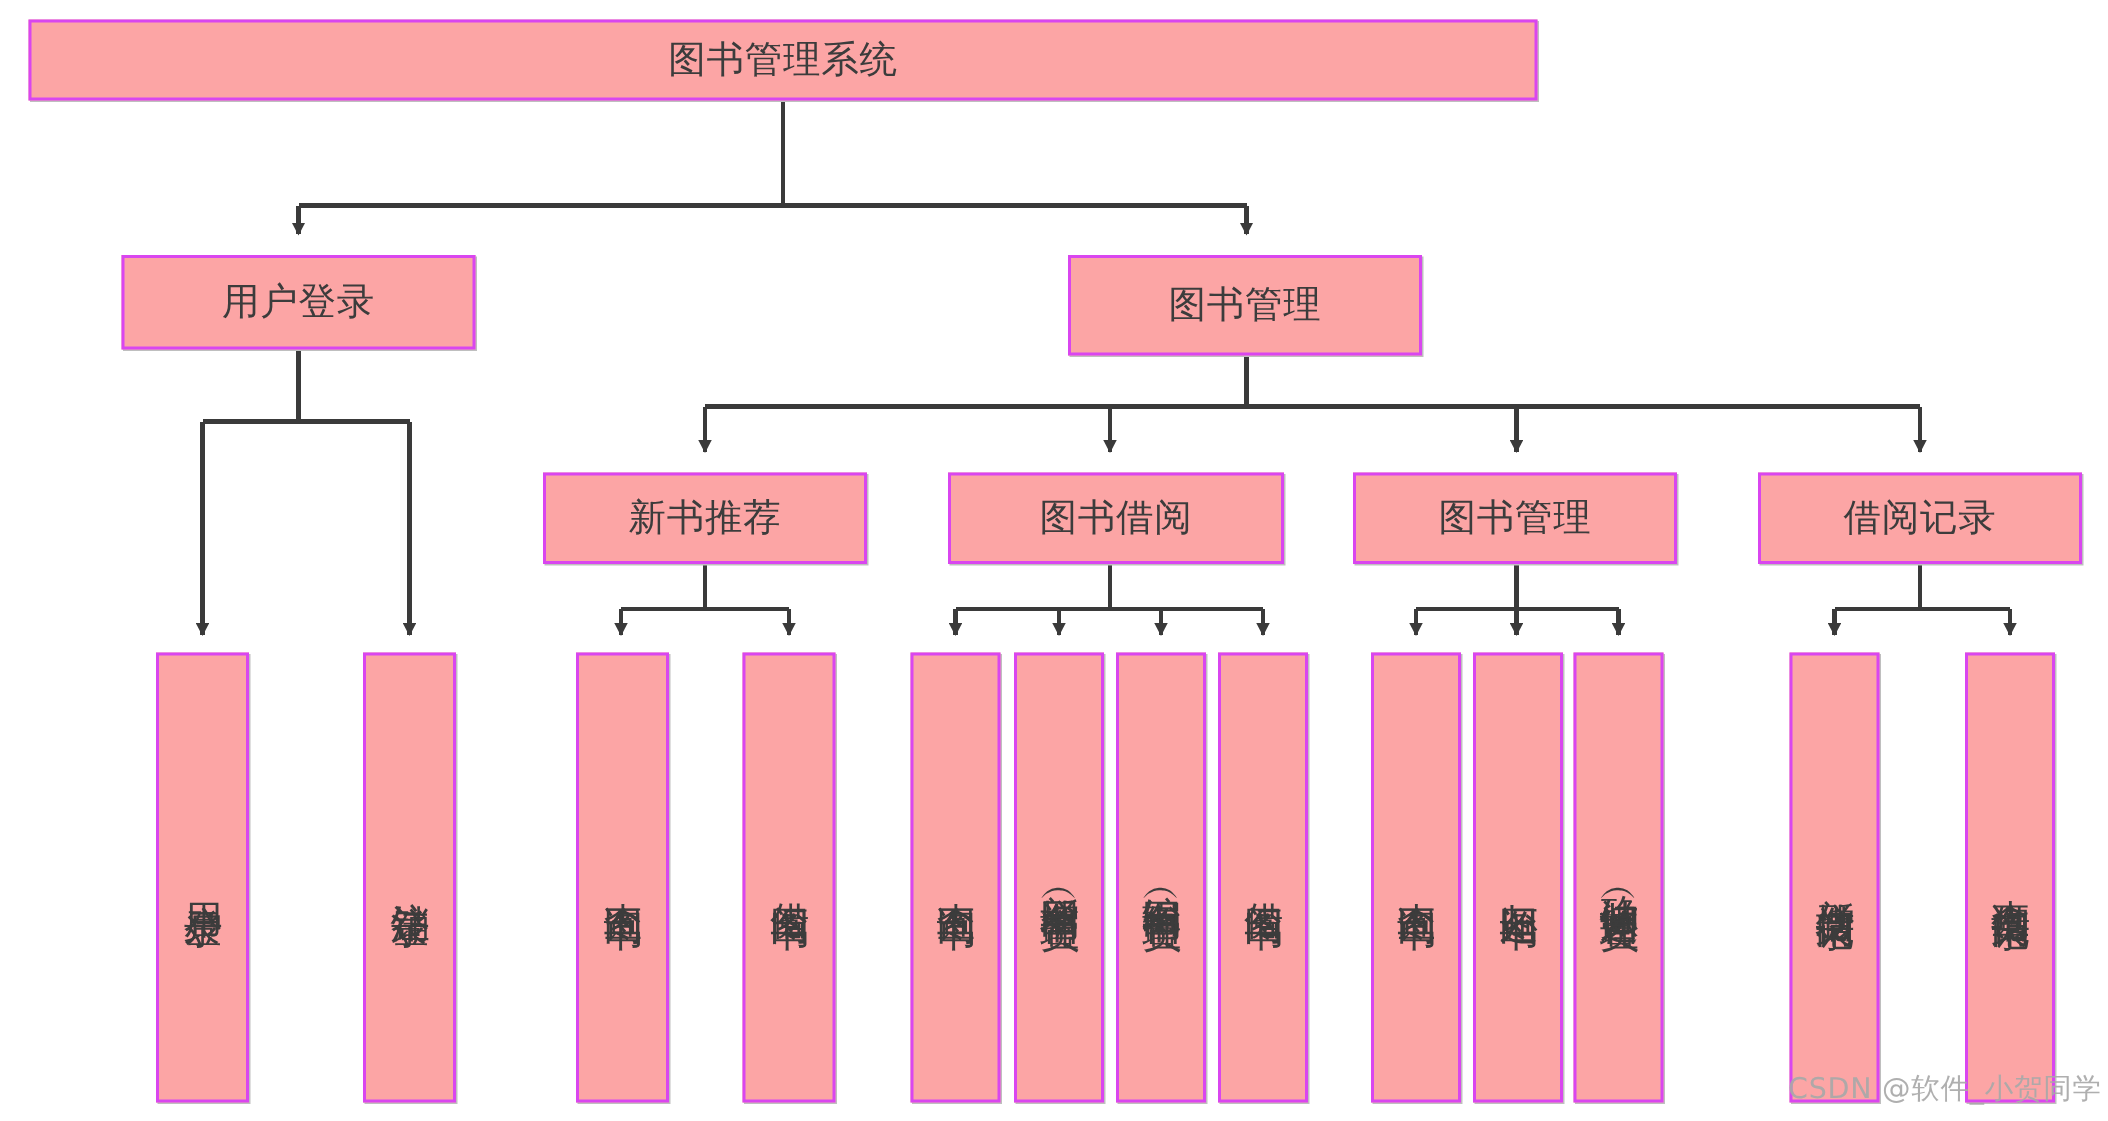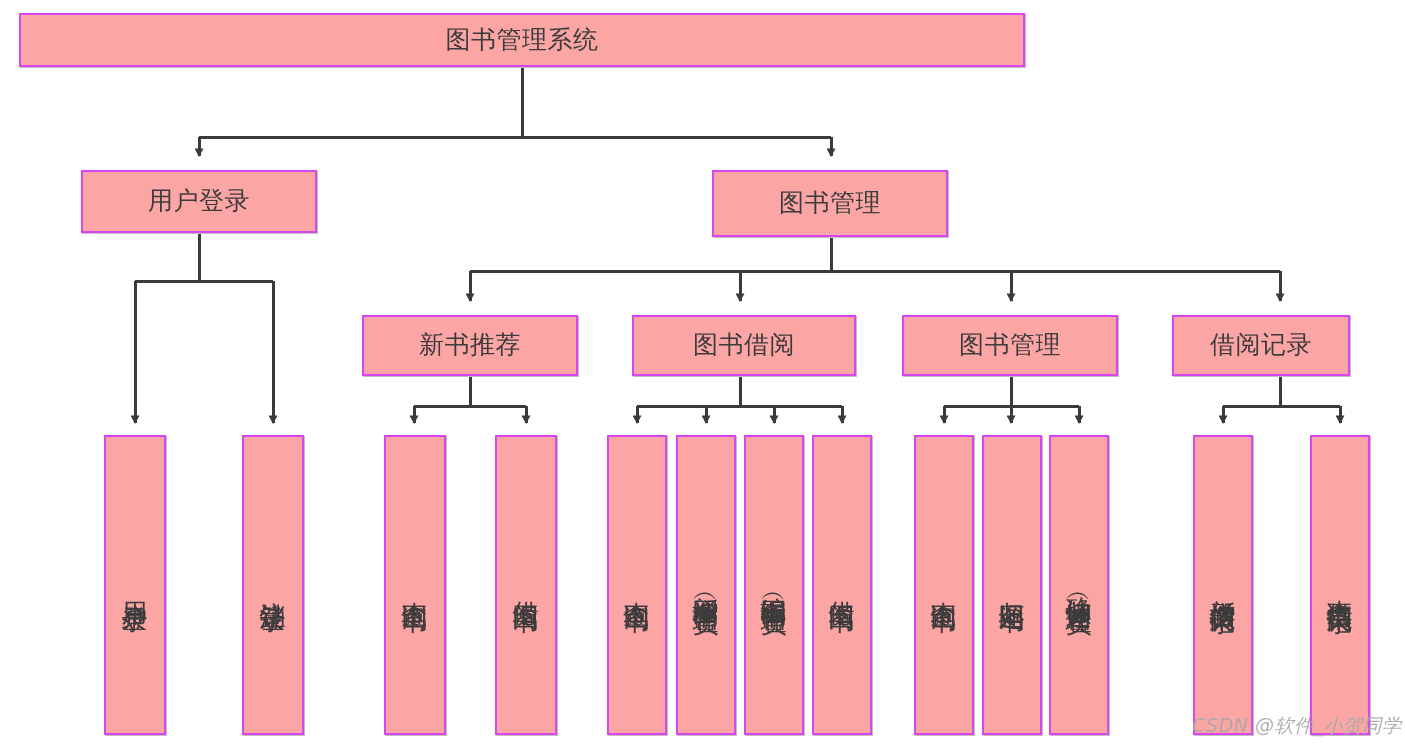--- a/index.html
+++ b/index.html
@@ -144,21 +144,21 @@
   </div>
 
   <div class="node horiz" style="left:632px; top:315px; width:224px; height:61px;">
     <span class="node-label">图书借阅</span>
   </div>
 
   <div class="node horiz" style="left:902px; top:315px; width:216px; height:61px;">
     <span class="node-label">图书管理</span>
   </div>
 
-  <div class="node horiz" style="left:1172px; top:315px; width:178px; height:61px;">
+  <div class="node horiz" style="left:1172px; top:315px; width:216px; height:61px;">
     <span class="node-label">借阅记录</span>
   </div>
 
   <div class="node vert" style="left:104px; top:435px; width:62px; height:300px;">
     <span class="node-label">用户登录</span>
   </div>
   <div class="node vert" style="left:242px; top:435px; width:62px; height:300px;">
     <span class="node-label">注销登录</span>
   </div>
 
@@ -192,15 +192,15 @@
     <span class="node-label">确认归还（管理员）</span>
   </div>
 
   <div class="node vert" style="left:1193px; top:435px; width:60px; height:300px;">
     <span class="node-label">新增借阅记录</span>
   </div>
   <div class="node vert" style="left:1310px; top:435px; width:60px; height:300px;">
     <span class="node-label">查询借阅记录</span>
   </div>
 
-  <div class="watermark" style="left:1192px; top:713px;font-style:italic;">CSDN @软件_小贺同学</div>
+  <div class="watermark" style="left:1192px; top:713px;">CSDN @软件_小贺同学</div>
 
 </div>
 
 </body></html>

